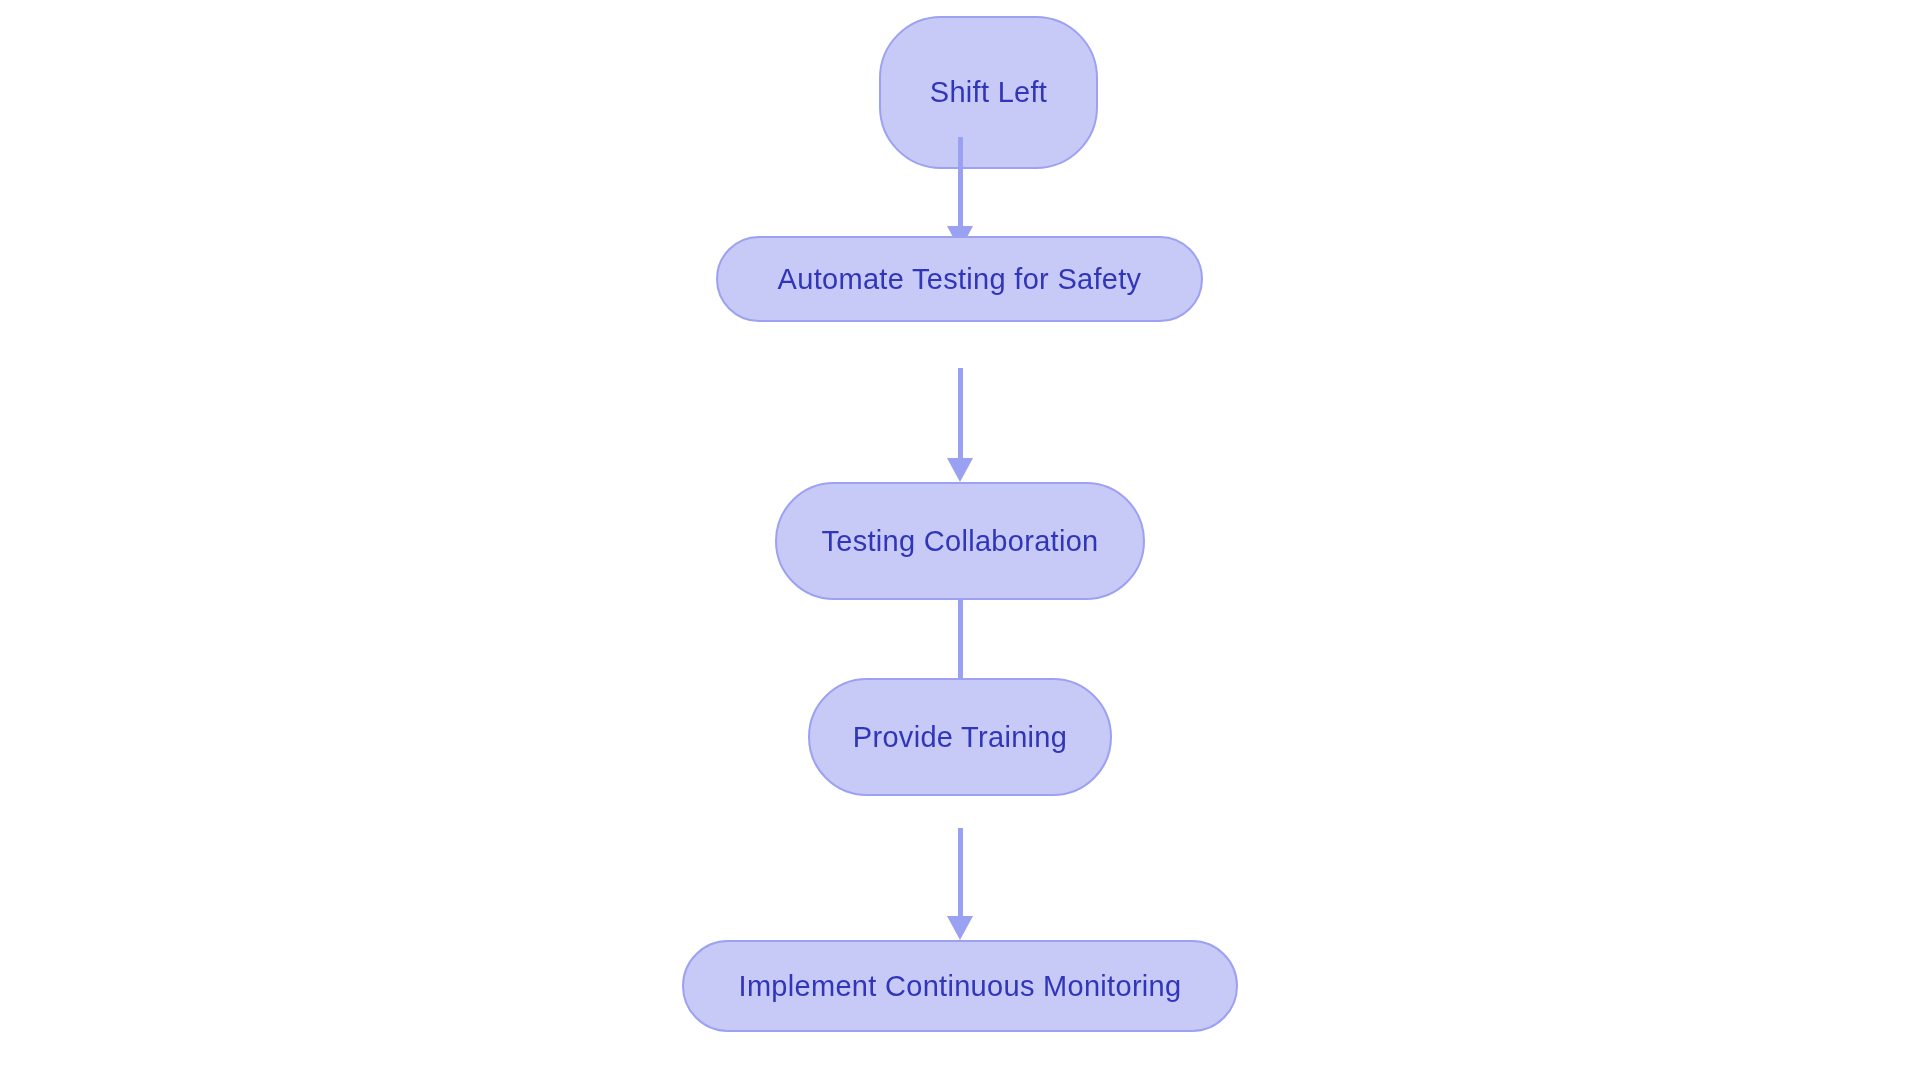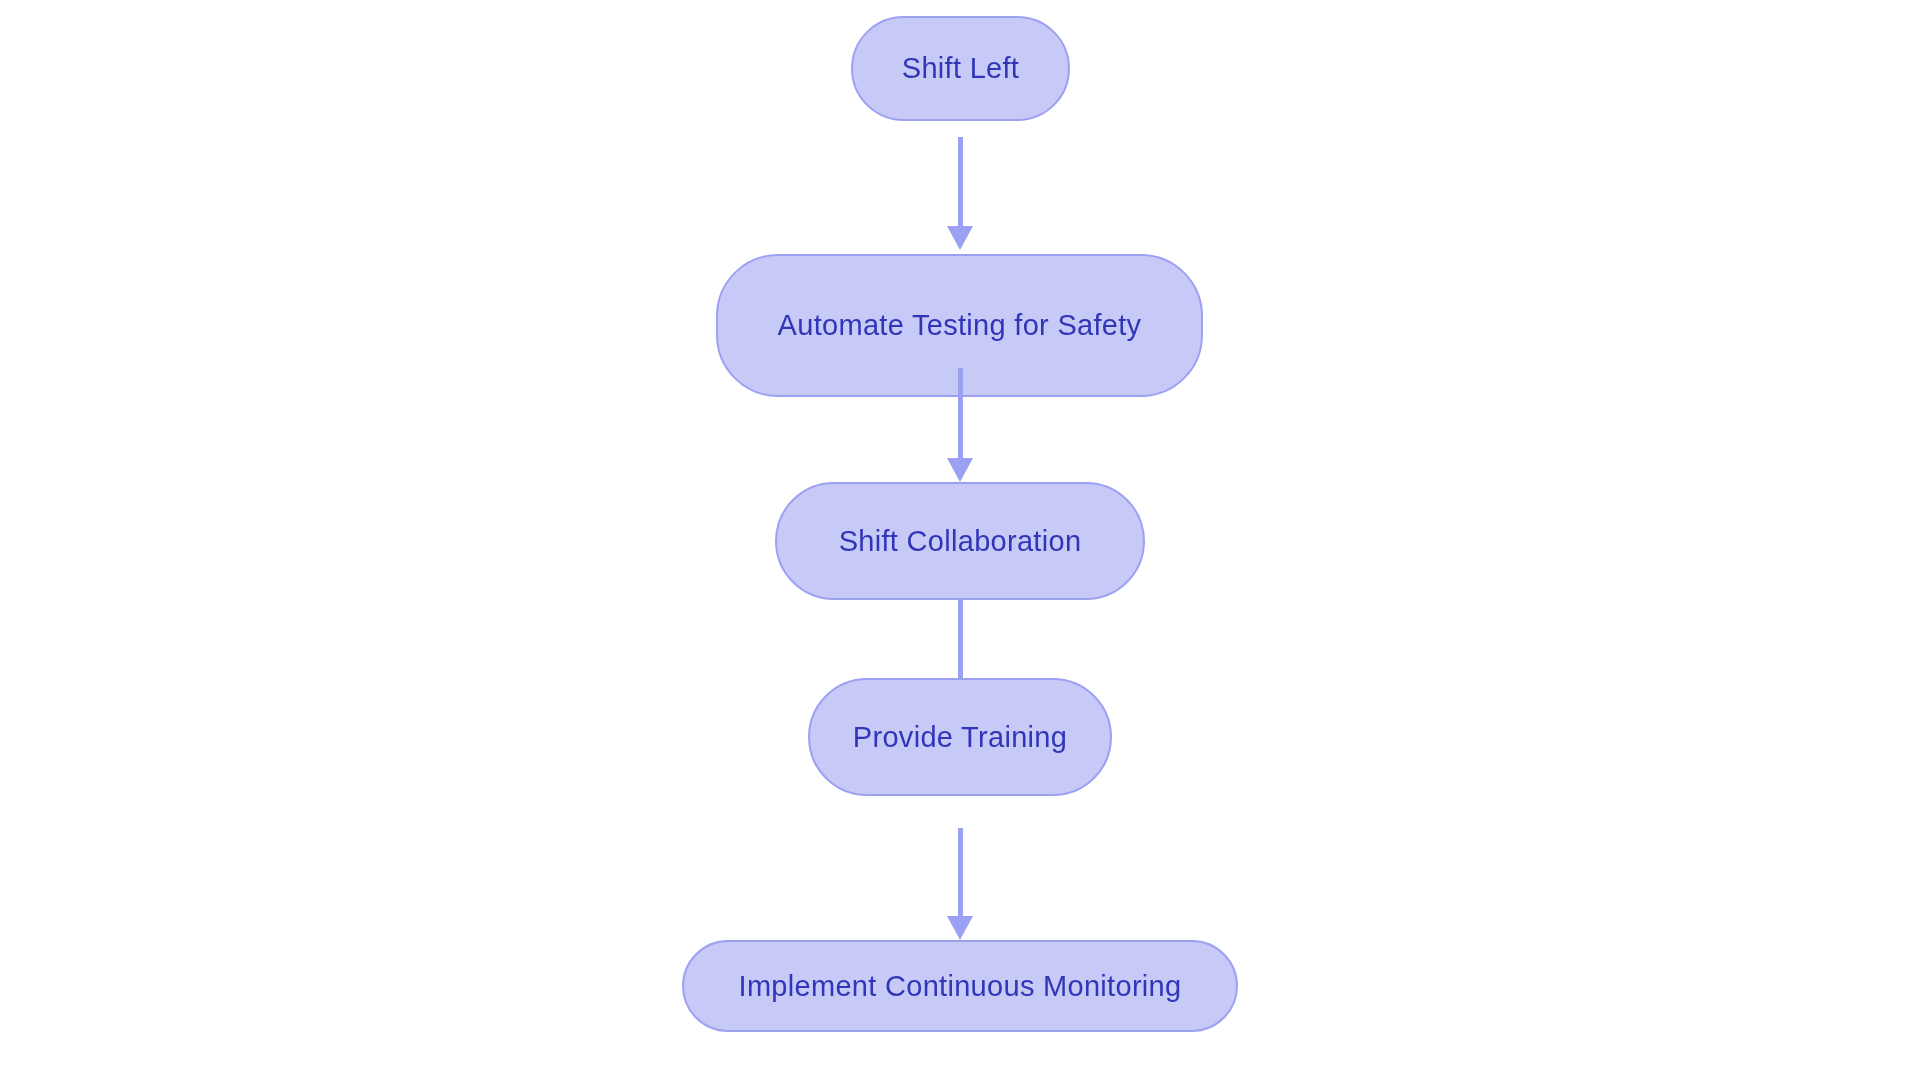--- a/index.html
+++ b/index.html
@@ -24,22 +24,22 @@
     border-radius: 62px;
     display: flex;
     align-items: center;
     justify-content: center;
     box-sizing: border-box;
     color: var(--node-text, #3136b8);
     font-size: 29px;
     letter-spacing: 0.3px;
     white-space: nowrap;
   }
-  .node-1 { left: 851px; top: 16px;  width: 219px; height: 105px; }
-  .node-2 { left: 716px; top: 254px; width: 487px; height: 143px; }
+  .node-1 { left: 879px; top: 16px;  width: 219px; height: 153px; }
+  .node-2 { left: 716px; top: 236px; width: 487px; height: 86px; }
   .node-3 { left: 775px; top: 482px; width: 370px; height: 118px; }
   .node-4 { left: 808px; top: 678px; width: 304px; height: 118px; }
   .node-5 { left: 682px; top: 940px; width: 556px; height: 92px; }
 
   .edge {
     position: absolute;
     left: 947px;
     width: 26px;
   }
   .edge-1 { top: 137px; height: 113px; }
@@ -82,21 +82,21 @@
   <div class="node node-2">
     <span>Automate Testing for Safety</span>
   </div>
 
   <div class="edge edge-2">
     <div class="edge-line"></div>
     <div class="edge-head"></div>
   </div>
 
   <div class="node node-3">
-    <span>Shift Collaboration</span>
+    <span>Testing Collaboration</span>
   </div>
 
   <div class="edge edge-3">
     <div class="edge-line"></div>
     <div class="edge-head"></div>
   </div>
 
   <div class="node node-4">
     <span>Provide Training</span>
   </div>

